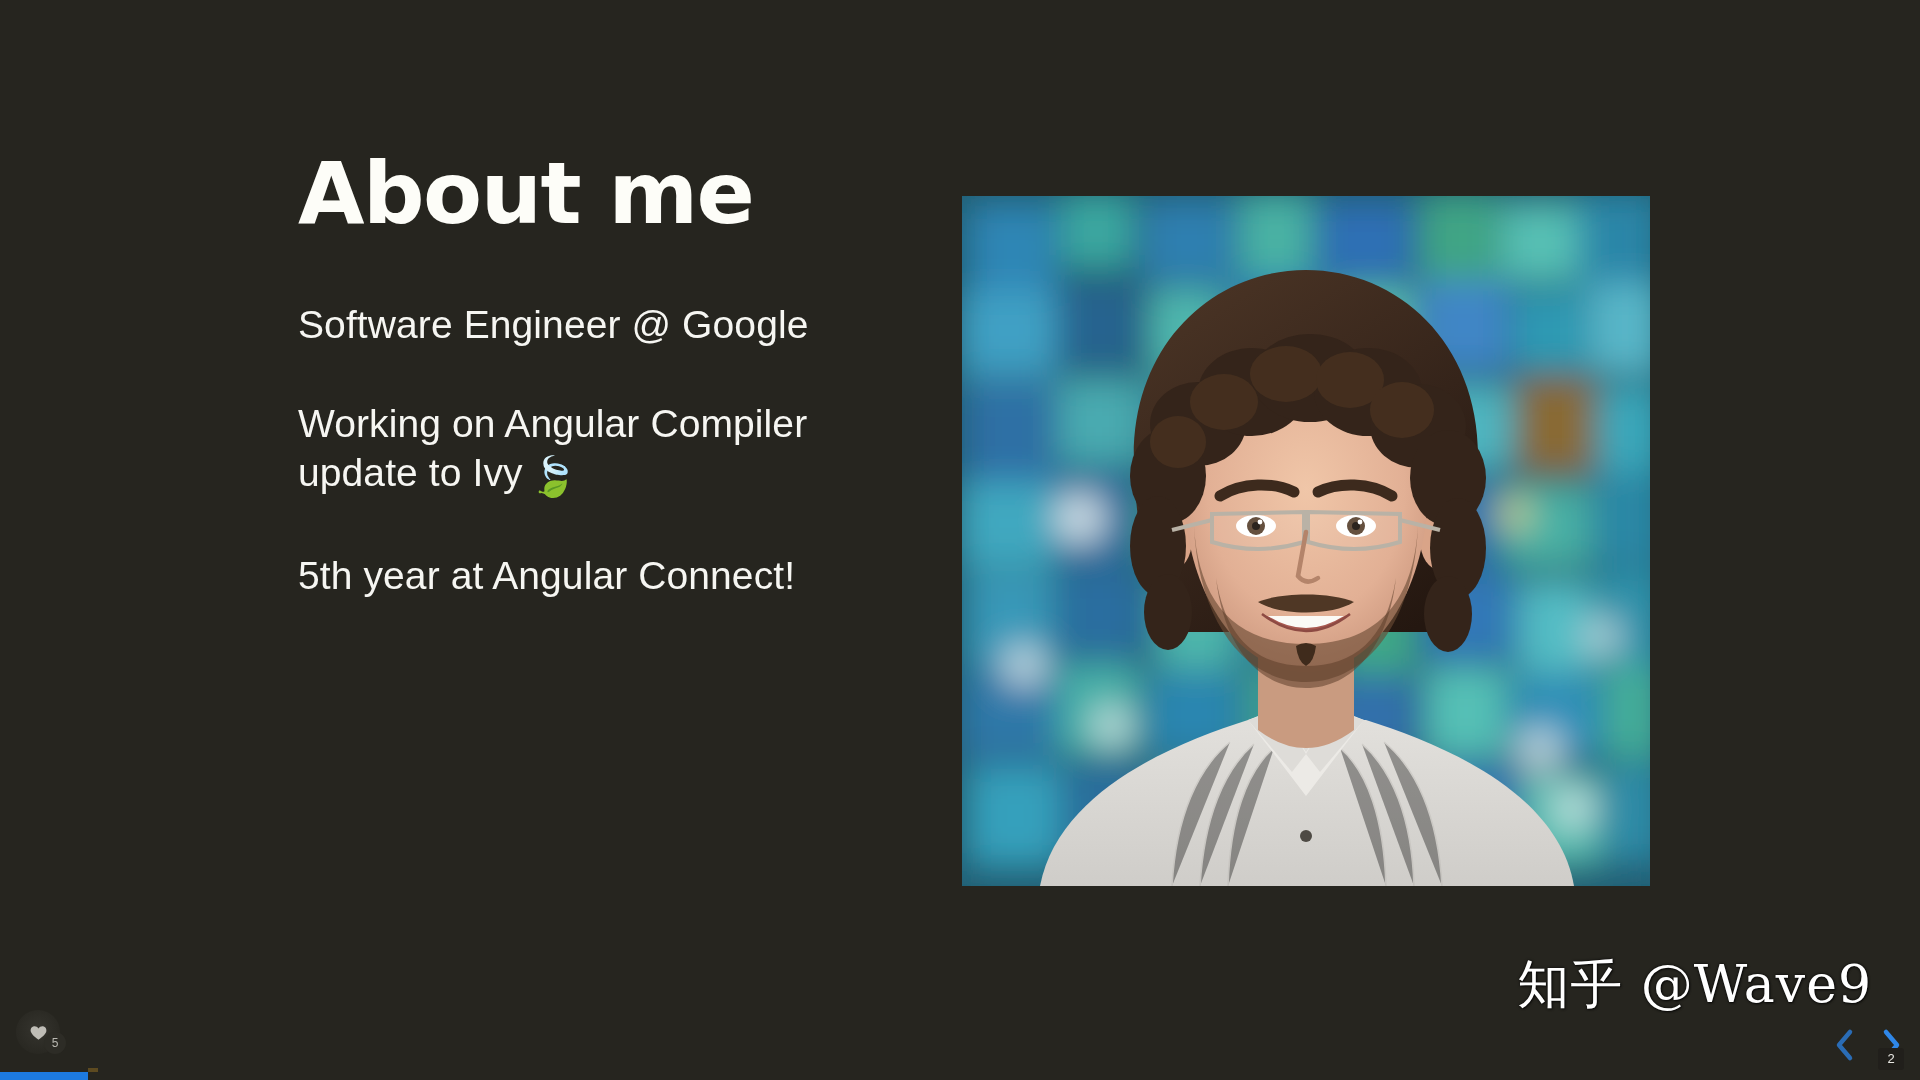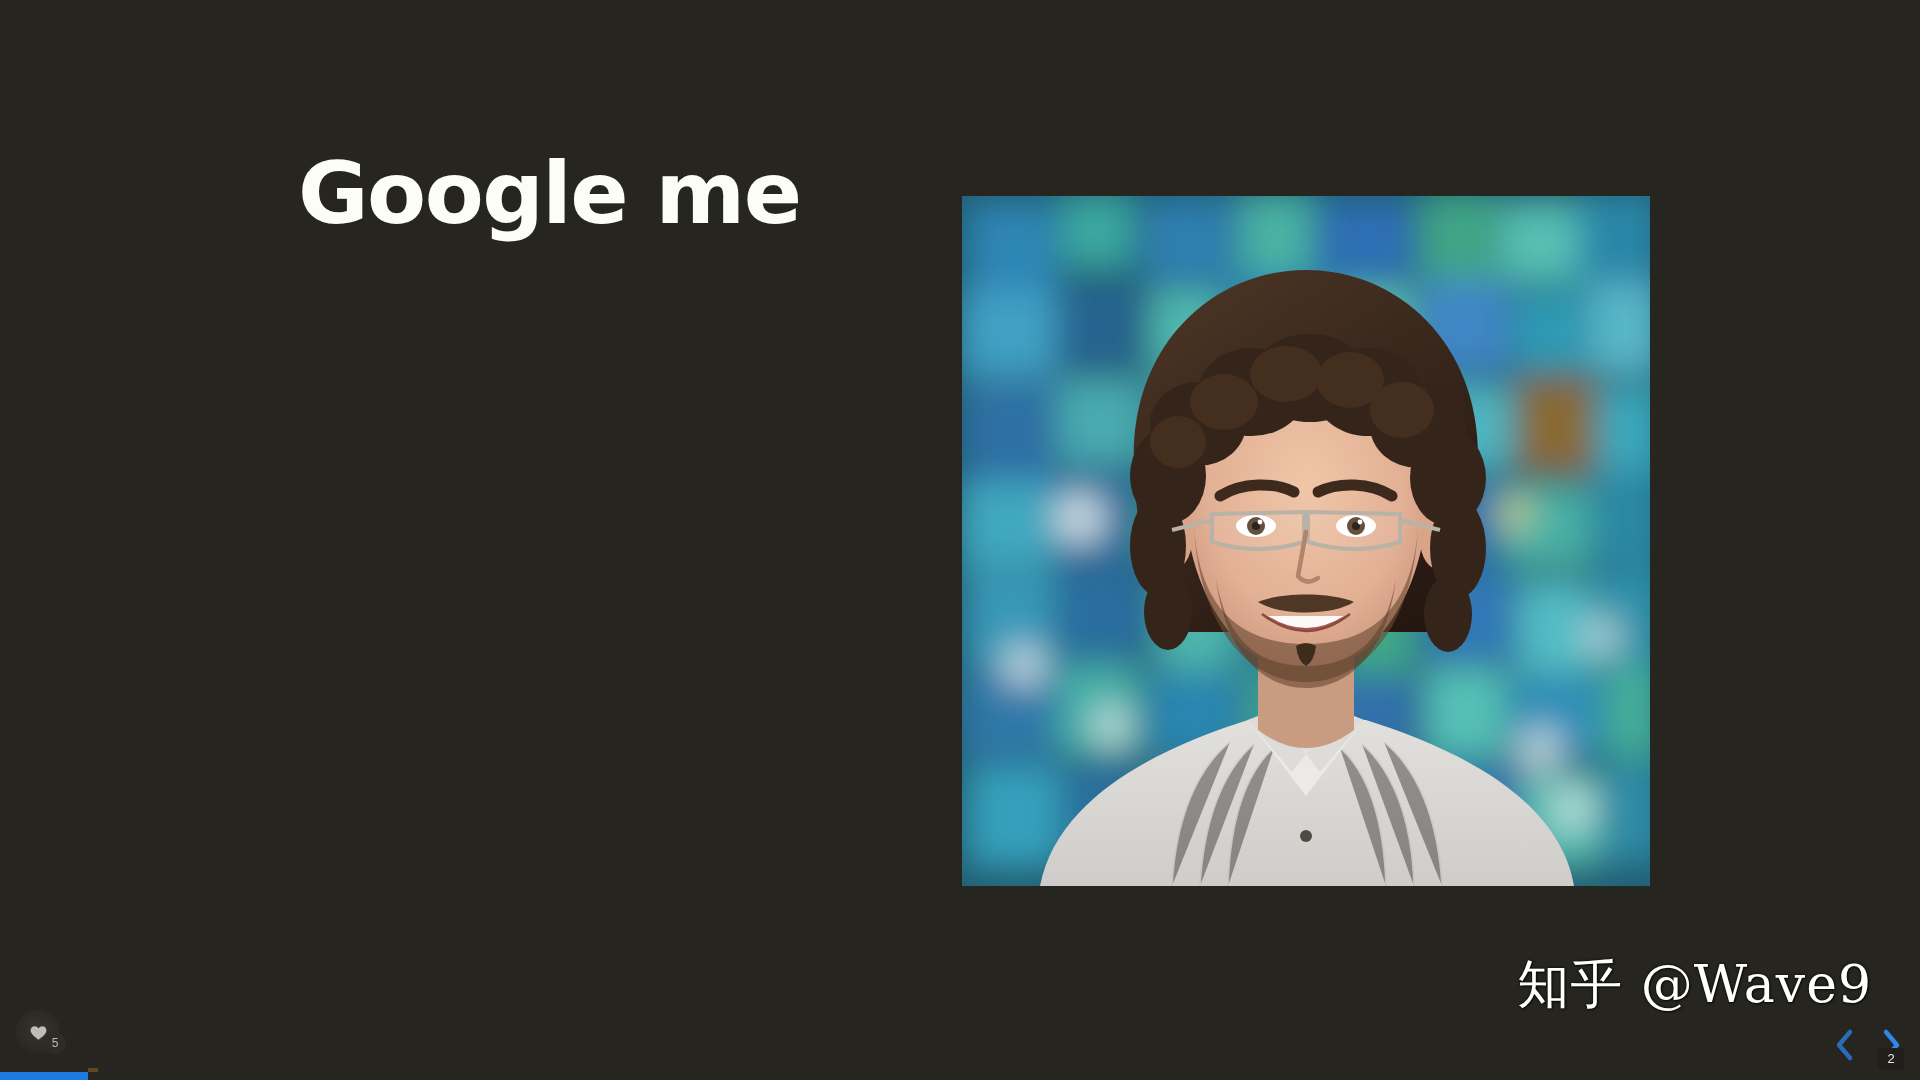--- a/index.html
+++ b/index.html
@@ -158,22 +158,37 @@
     opacity:.55;
   }
 </style>
 </head>
 <body>
 
 <div id="slide-stage">
 
   <div id="text-column">
 
-    <h1 id="slide-title">Google me</h1>
-
+    <h1 id="slide-title">About me</h1>
+
+    <ul id="bullet-list">
+
+      <li class="bullet-item">
+        <span>Software Engineer @ Google</span>
+      </li>
+
+      <li class="bullet-item">
+        <span>Working on Angular Compiler update to Ivy</span><span class="leaf-emoji">🍃</span>
+      </li>
+
+      <li class="bullet-item">
+        <span>5th year at Angular Connect!</span>
+      </li>
+
+    </ul>
   </div>
 
   <div id="portrait-photo">
     <svg viewBox="0 0 688 690" preserveAspectRatio="xMidYMid slice">
       <defs>
         <filter id="blurBg" x="-20%" y="-20%" width="140%" height="140%">
           <feGaussianBlur stdDeviation="17"></feGaussianBlur>
         </filter>
         <filter id="blurSoft" x="-20%" y="-20%" width="140%" height="140%">
           <feGaussianBlur stdDeviation="4"></feGaussianBlur>

